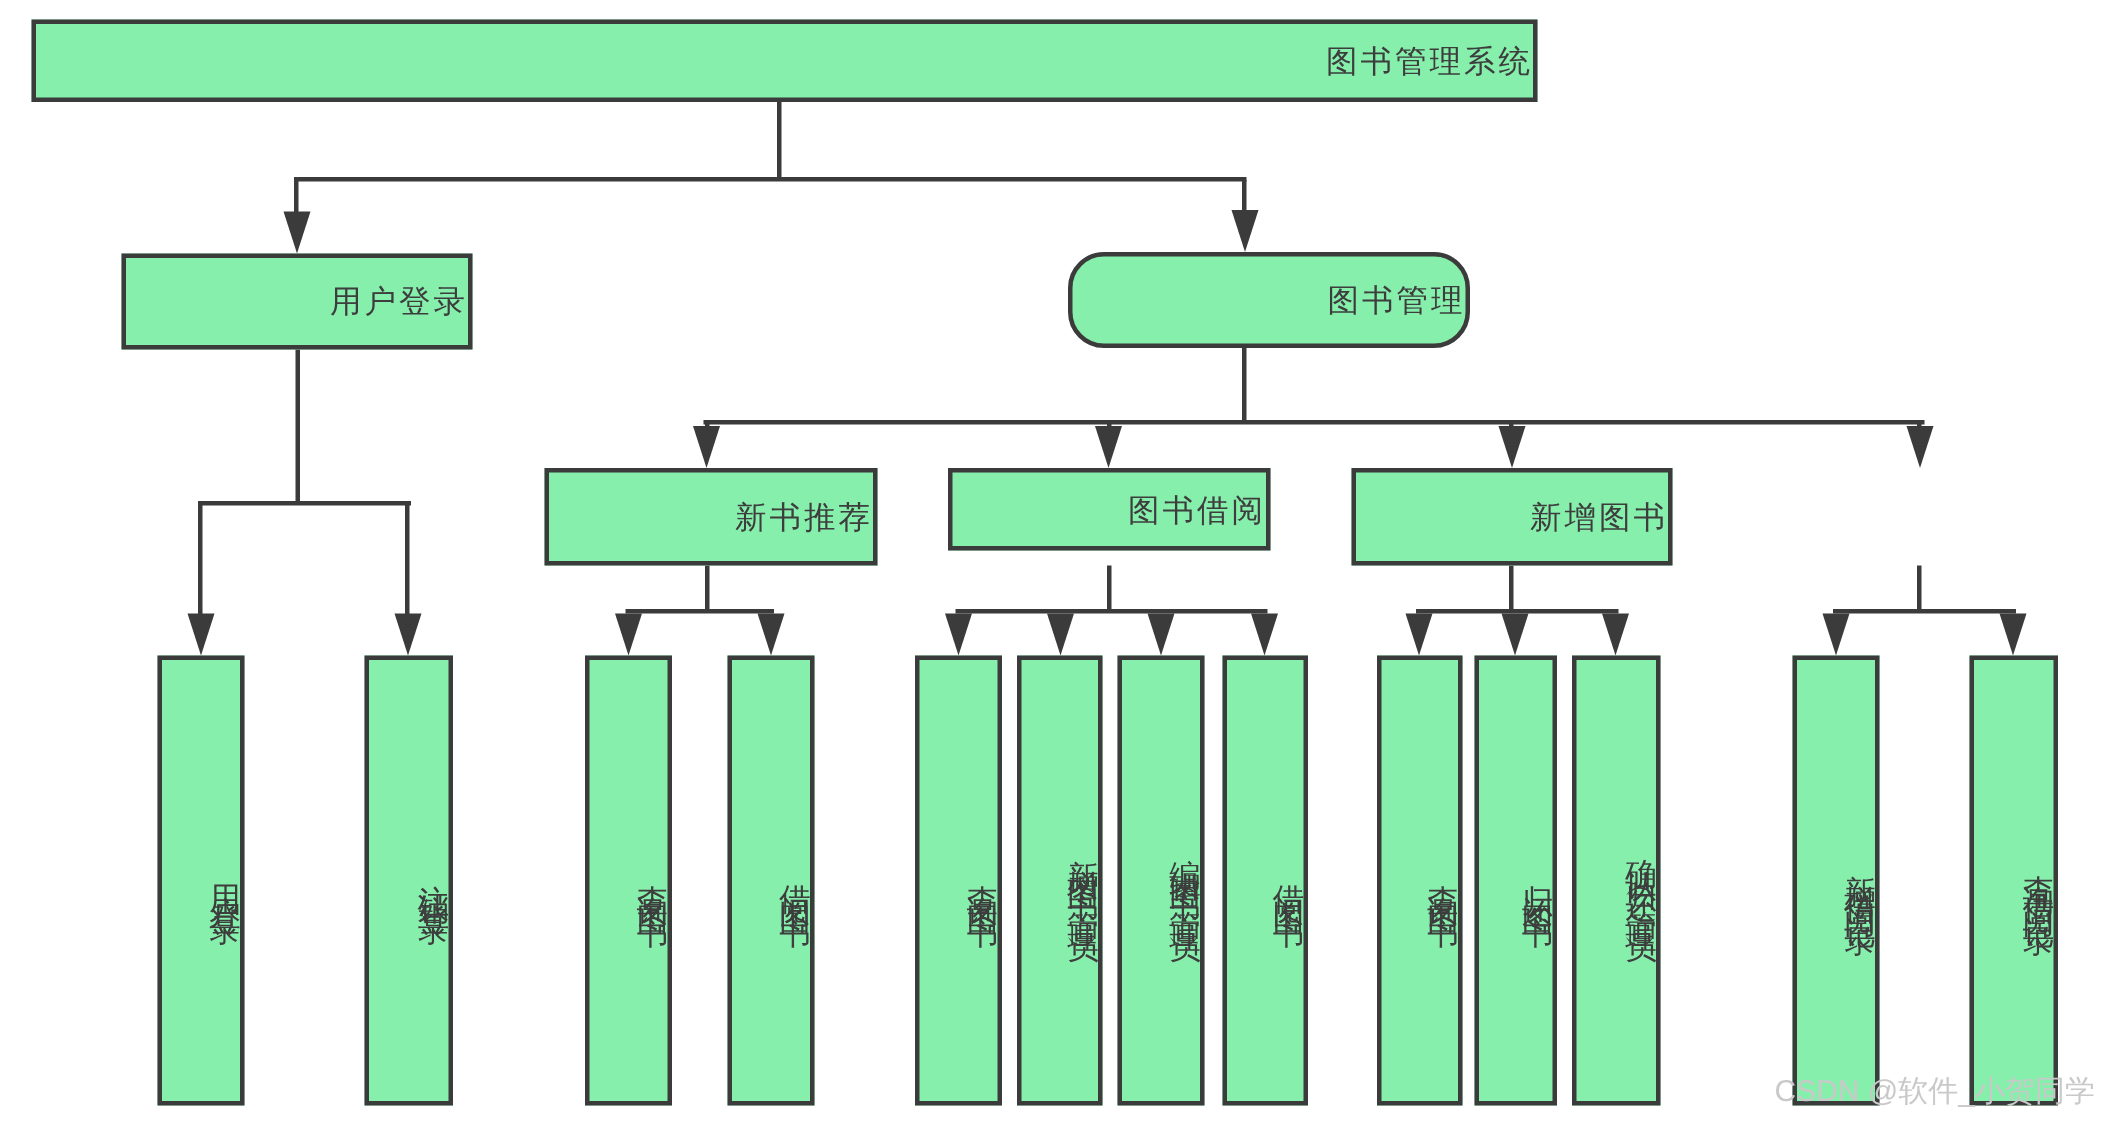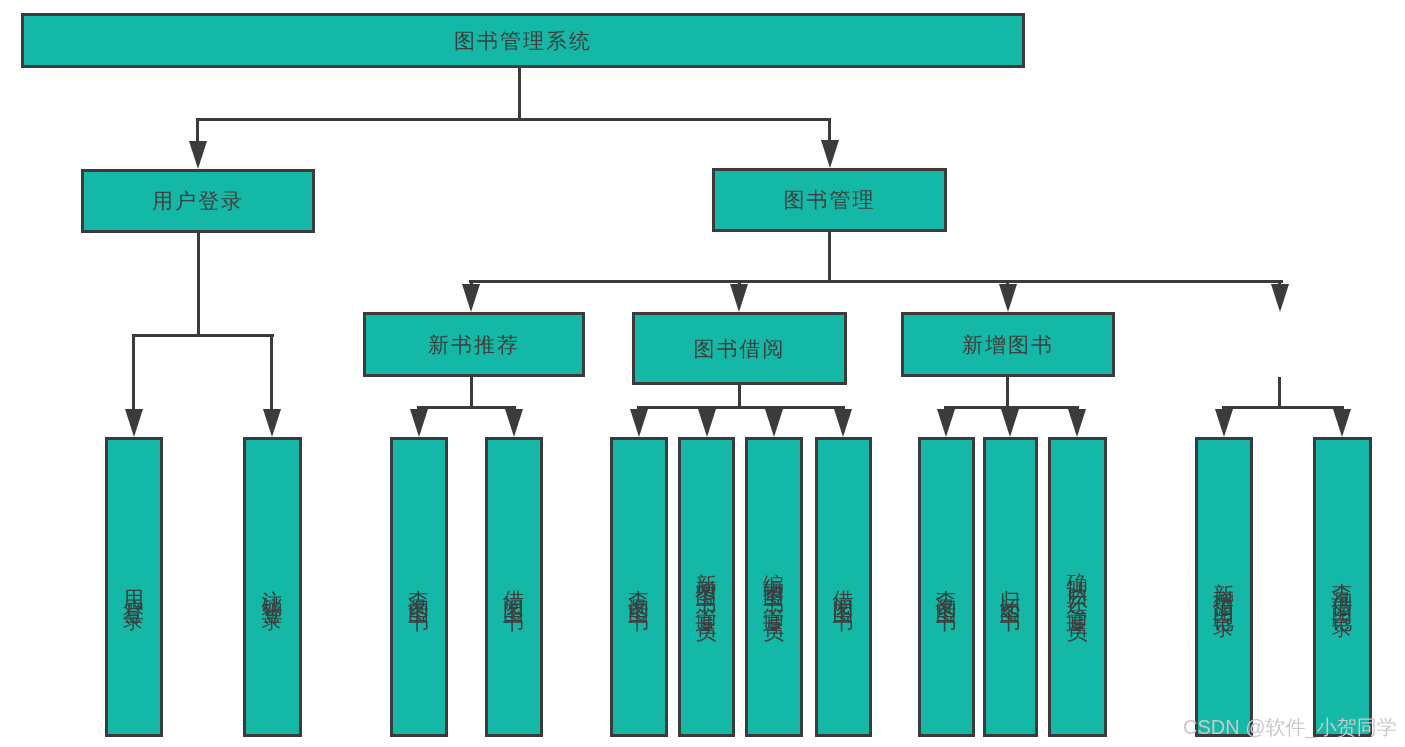--- a/index.html
+++ b/index.html
@@ -1,22 +1,22 @@
 <!DOCTYPE html>
 <html><head>
 <meta charset="utf-8">
 <style>
   html,body{margin:0;padding:0;background:#ffffff;}
   .canvas{
     position:relative;width:1405px;height:747px;background:#ffffff;overflow:hidden;
     font-family:"Liberation Sans", sans-serif;color:#333333;
   }
   .box{
-    position:absolute;background:#14b8a6;border:3px solid #3b3b3b;box-sizing:border-box;
-    display:flex;align-items:center;justify-content:center;z-index:2;
+    position:absolute;background:#86efac;border:3px solid #3b3b3b;box-sizing:border-box;
+    display:flex;align-items:center;justify-content:flex-end;z-index:2;
   }
   .hbox span{font-size:21px;letter-spacing:2px;color:#3d3d3d;}
   .leaf span{
     writing-mode:vertical-rl;text-orientation:mixed;
     font-size:21px;letter-spacing:7px;line-height:1;color:#3d3d3d;
   }
   .vl{position:absolute;width:3px;background:#3b3b3b;z-index:1;}
   .hl{position:absolute;height:3px;background:#3b3b3b;z-index:1;}
   .arrow{
     position:absolute;width:0;height:0;z-index:1;
@@ -40,21 +40,21 @@
   <div class="vl" style="left:518px;top:68px;height:52px;"></div>
   <div class="hl" style="left:196px;top:118px;width:635px;"></div>
   <div class="vl" style="left:196px;top:120px;height:24px;"></div>
   <div class="arrow" style="left:189px;top:141px;"></div>
   <div class="vl" style="left:828px;top:120px;height:22px;"></div>
   <div class="arrow" style="left:821px;top:140px;"></div>
 
   <div class="box hbox" style="left:81px;top:169px;width:234px;height:64px;">
     <span>用户登录</span>
   </div>
-  <div class="box hbox" style="left:712px;top:168px;width:235px;height:64px;">
+  <div class="box hbox" style="left:712px;top:168px;width:268px;height:64px;border-radius:24px;">
     <span>图书管理</span>
   </div>
 
   <div class="vl" style="left:197px;top:233px;height:103px;"></div>
   <div class="hl" style="left:132px;top:334px;width:142px;"></div>
   <div class="vl" style="left:132px;top:336px;height:75px;"></div>
   <div class="arrow" style="left:125px;top:409px;"></div>
   <div class="vl" style="left:270px;top:336px;height:75px;"></div>
   <div class="arrow" style="left:263px;top:409px;"></div>
 
@@ -65,21 +65,21 @@
   <div class="vl" style="left:738px;top:282px;height:6px;"></div>
   <div class="arrow" style="left:730px;top:284px;"></div>
   <div class="vl" style="left:1006px;top:282px;height:6px;"></div>
   <div class="arrow" style="left:999px;top:284px;"></div>
   <div class="vl" style="left:1278px;top:282px;height:6px;"></div>
   <div class="arrow" style="left:1271px;top:284px;"></div>
 
   <div class="box hbox" style="left:363px;top:312px;width:222px;height:65px;">
     <span>新书推荐</span>
   </div>
-  <div class="box hbox" style="left:632px;top:312px;width:215px;height:73px;">
+  <div class="box hbox" style="left:632px;top:312px;width:215px;height:55px;">
     <span>图书借阅</span>
   </div>
   <div class="box hbox" style="left:901px;top:312px;width:214px;height:65px;">
     <span>新增图书</span>
   </div>
 
   <div class="vl" style="left:470px;top:377px;height:31px;"></div>
   <div class="vl" style="left:738px;top:377px;height:31px;"></div>
   <div class="vl" style="left:1006px;top:377px;height:31px;"></div>
   <div class="vl" style="left:1278px;top:377px;height:31px;"></div>

